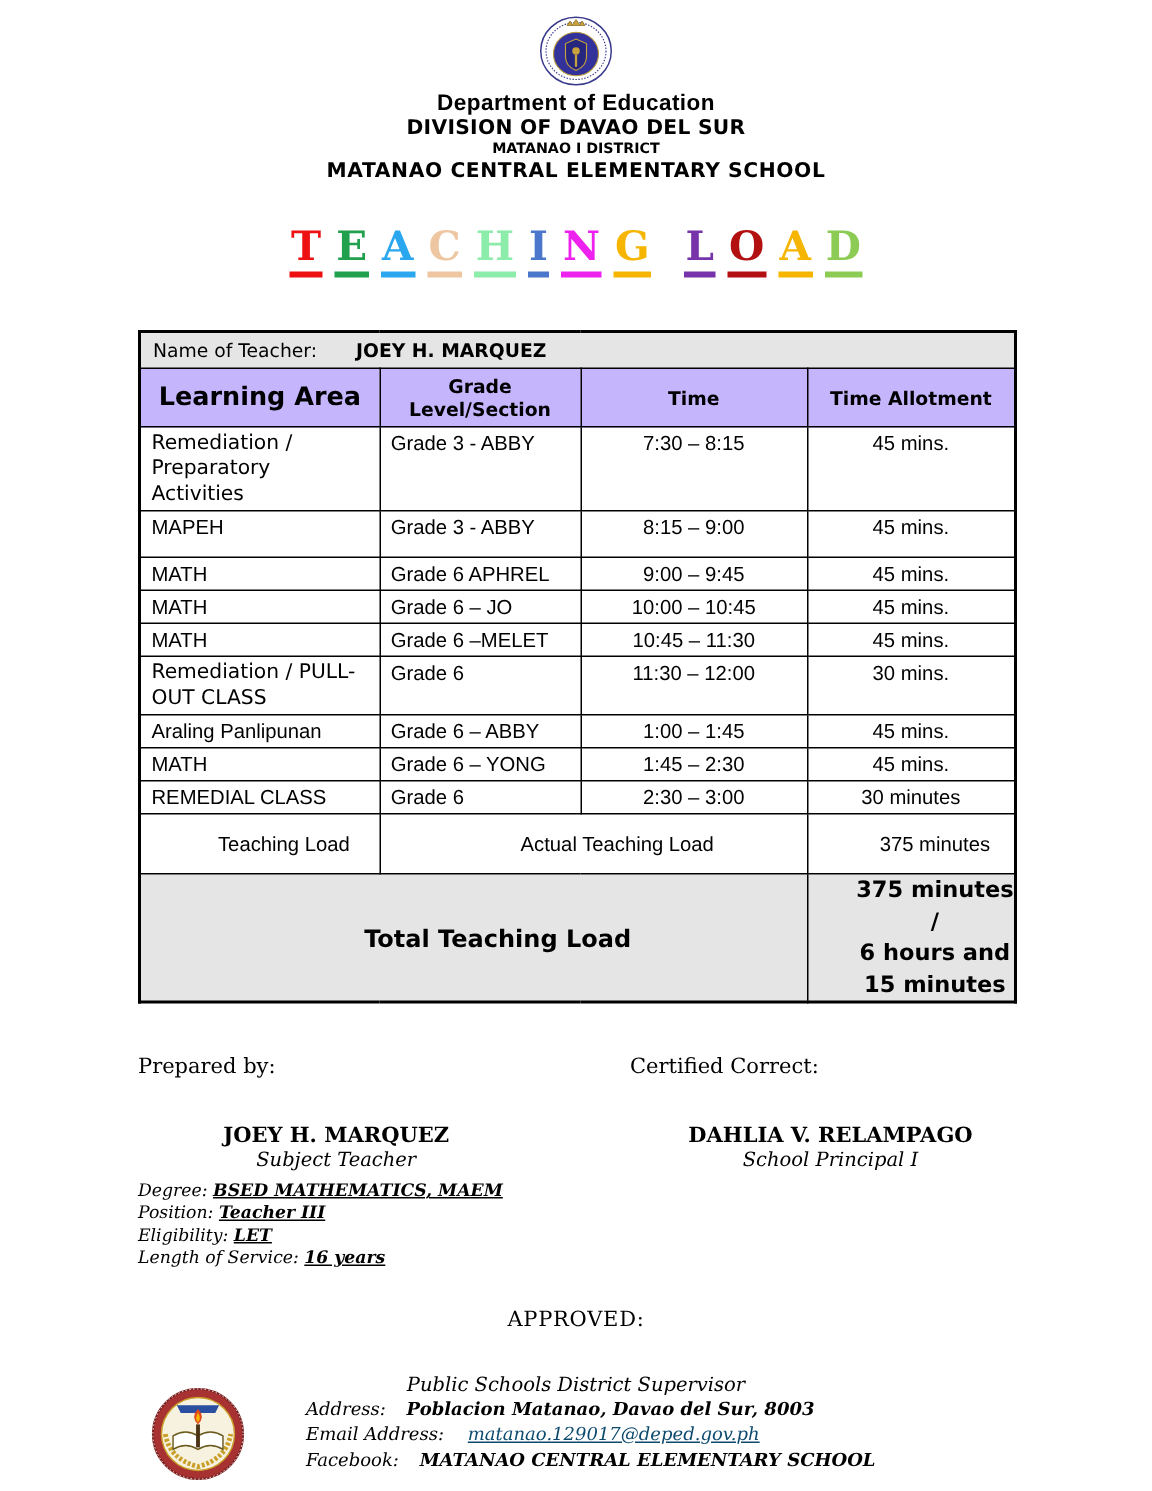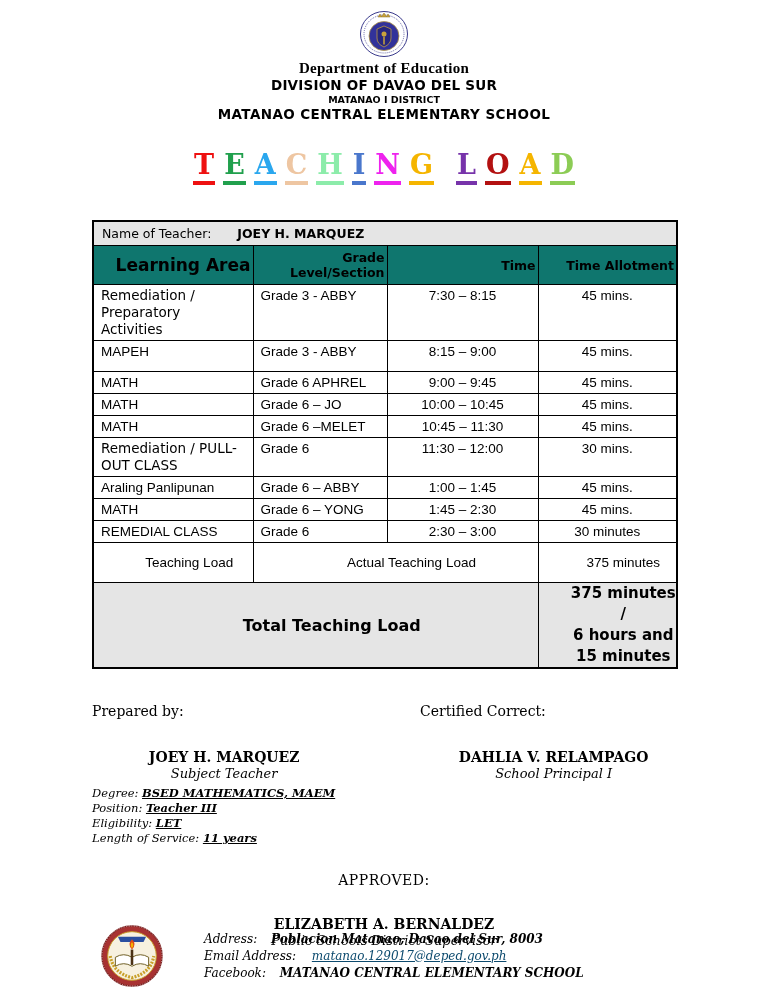--- a/index.html
+++ b/index.html
@@ -7,21 +7,21 @@
   body {
     width: 768px; height: 994px;
     font-family: "Liberation Sans", sans-serif;
     position: relative; overflow: hidden;
   }
   .page { position: relative; width: 768px; height: 994px; background: #fff; }
 
   
   .doc-header { text-align: center; padding-top: 10px; }
   .seal-wrap { height: 48px; margin-bottom: 2px; }
-  .dept-name { font-family: Liberation Serif, serif; font-weight: bold; font-size: 15px; line-height: 17px; letter-spacing: .3px; }
+  .dept-name { font-family: Liberation Sans, sans-serif; font-weight: bold; font-size: 15px; line-height: 17px; letter-spacing: .3px; }
   .region-name { font-family: "DejaVu Serif", serif; font-weight: bold; font-size: 11.5px; line-height: 14px; letter-spacing: .6px; }
   .division-name { font-family: "DejaVu Sans", sans-serif; font-weight: bold; font-size: 13.5px; line-height: 17px; letter-spacing: .2px; }
   .district-name { font-family: "DejaVu Sans", sans-serif; font-weight: bold; font-size: 9.5px; line-height: 12px; }
   .school-name { font-family: "DejaVu Sans", sans-serif; font-weight: bold; font-size: 13.5px; line-height: 17px; letter-spacing: .4px; }
 
   
   .doc-title {
     text-align: center; margin-top: 26px; height: 40px;
     font-family: "DejaVu Serif", serif; font-weight: bold; font-size: 27px;
   }
@@ -30,21 +30,21 @@
 
   
   .load-table {
     border-collapse: collapse; table-layout: fixed;
     margin: 31px 0 0 92px; width: 584px;
     border: 2px solid #000;
   }
   .load-table td, .load-table th { border: 1px solid #000; padding-left: 32px; }
   .name-row td { background: #e5e5e5; padding: 4px 8px; font-family: "DejaVu Sans", sans-serif; font-size: 12.5px; }
   .teacher-name { font-weight: bold; margin-left: 22px; }
-  .head-row th { background: #0f766e; font-family: "DejaVu Sans", sans-serif; font-weight: bold; text-align: right; vertical-align: middle; padding: 4px 2px; }
+  .head-row th { background: #c4b5fd; font-family: "DejaVu Sans", sans-serif; font-weight: bold; text-align: center; vertical-align: middle; padding: 4px 2px; }
   th.h-area { font-size: 17px; }
   th.h-grade, th.h-time, th.h-allot { font-size: 12.5px; line-height: 15px; }
   .load-table tbody td { font-size: 13.5px; padding: 2px 7px; vertical-align: top; line-height: 17px; }
   tbody tr:nth-child(1) td { height: 34px; }
   tbody tr:nth-child(2) td { height: 31px; }
   tbody tr:nth-child(6) td { height: 37px; }
   td.gothic { font-family: "DejaVu Sans", sans-serif; font-size: 12px; line-height: 17px; }
   td.col-time, td.col-allot { text-align: center; }
   .summary-row td { text-align: center; vertical-align: middle; height: 40px; font-size: 13.5px; }
   .total-row td { background: #e5e5e5; font-family: "DejaVu Sans", sans-serif; font-weight: bold; text-align: center; vertical-align: middle; height: 66px; }
@@ -205,26 +205,25 @@
     <div class="sig-col-right">
       <div class="sig-name">DAHLIA V. RELAMPAGO</div>
       <div class="sig-title">School Principal I</div>
     </div>
   </div>
 
   <div class="credentials">
       <div class="cred-line"><span class="cred-label">Degree: </span><span class="cred-value">BSED MATHEMATICS, MAEM</span></div>
       <div class="cred-line"><span class="cred-label">Position: </span><span class="cred-value">Teacher III</span></div>
       <div class="cred-line"><span class="cred-label">Eligibility: </span><span class="cred-value">LET</span></div>
-      <div class="cred-line"><span class="cred-label">Length of Service: </span><span class="cred-value">11 years</span></div>
+      <div class="cred-line"><span class="cred-label">Length of Service: </span><span class="cred-value">16 years</span></div>
     </div>
 
   <div class="approved-label">APPROVED:</div>
   <div class="approval-block">
-    <div class="sig-name">ELIZABETH A. BERNALDEZ</div>
     <div class="sig-title">Public Schools District Supervisor</div>
   </div>
 
   <div class="footer">
     <svg class="footer-logo" viewBox="0 0 100 100">
       <circle cx="50" cy="50" r="47" fill="#a83232" stroke="#7c1f1f" stroke-width="2"></circle>
       <circle cx="50" cy="50" r="38" fill="#f7f1df" stroke="#c8a028" stroke-width="1.5"></circle>
       <circle cx="50" cy="50" r="47" fill="none" stroke="#ffffff" stroke-width="1" stroke-dasharray="1.5,2.5"></circle>
       <path d="M16 50 Q20 76 50 84 Q80 76 84 50" fill="none" stroke="#c8a028" stroke-width="5" stroke-dasharray="3,2"></path>
       <path d="M28 20 L72 20 L68 28 L32 28 Z" fill="#2a4ea0"></path>

